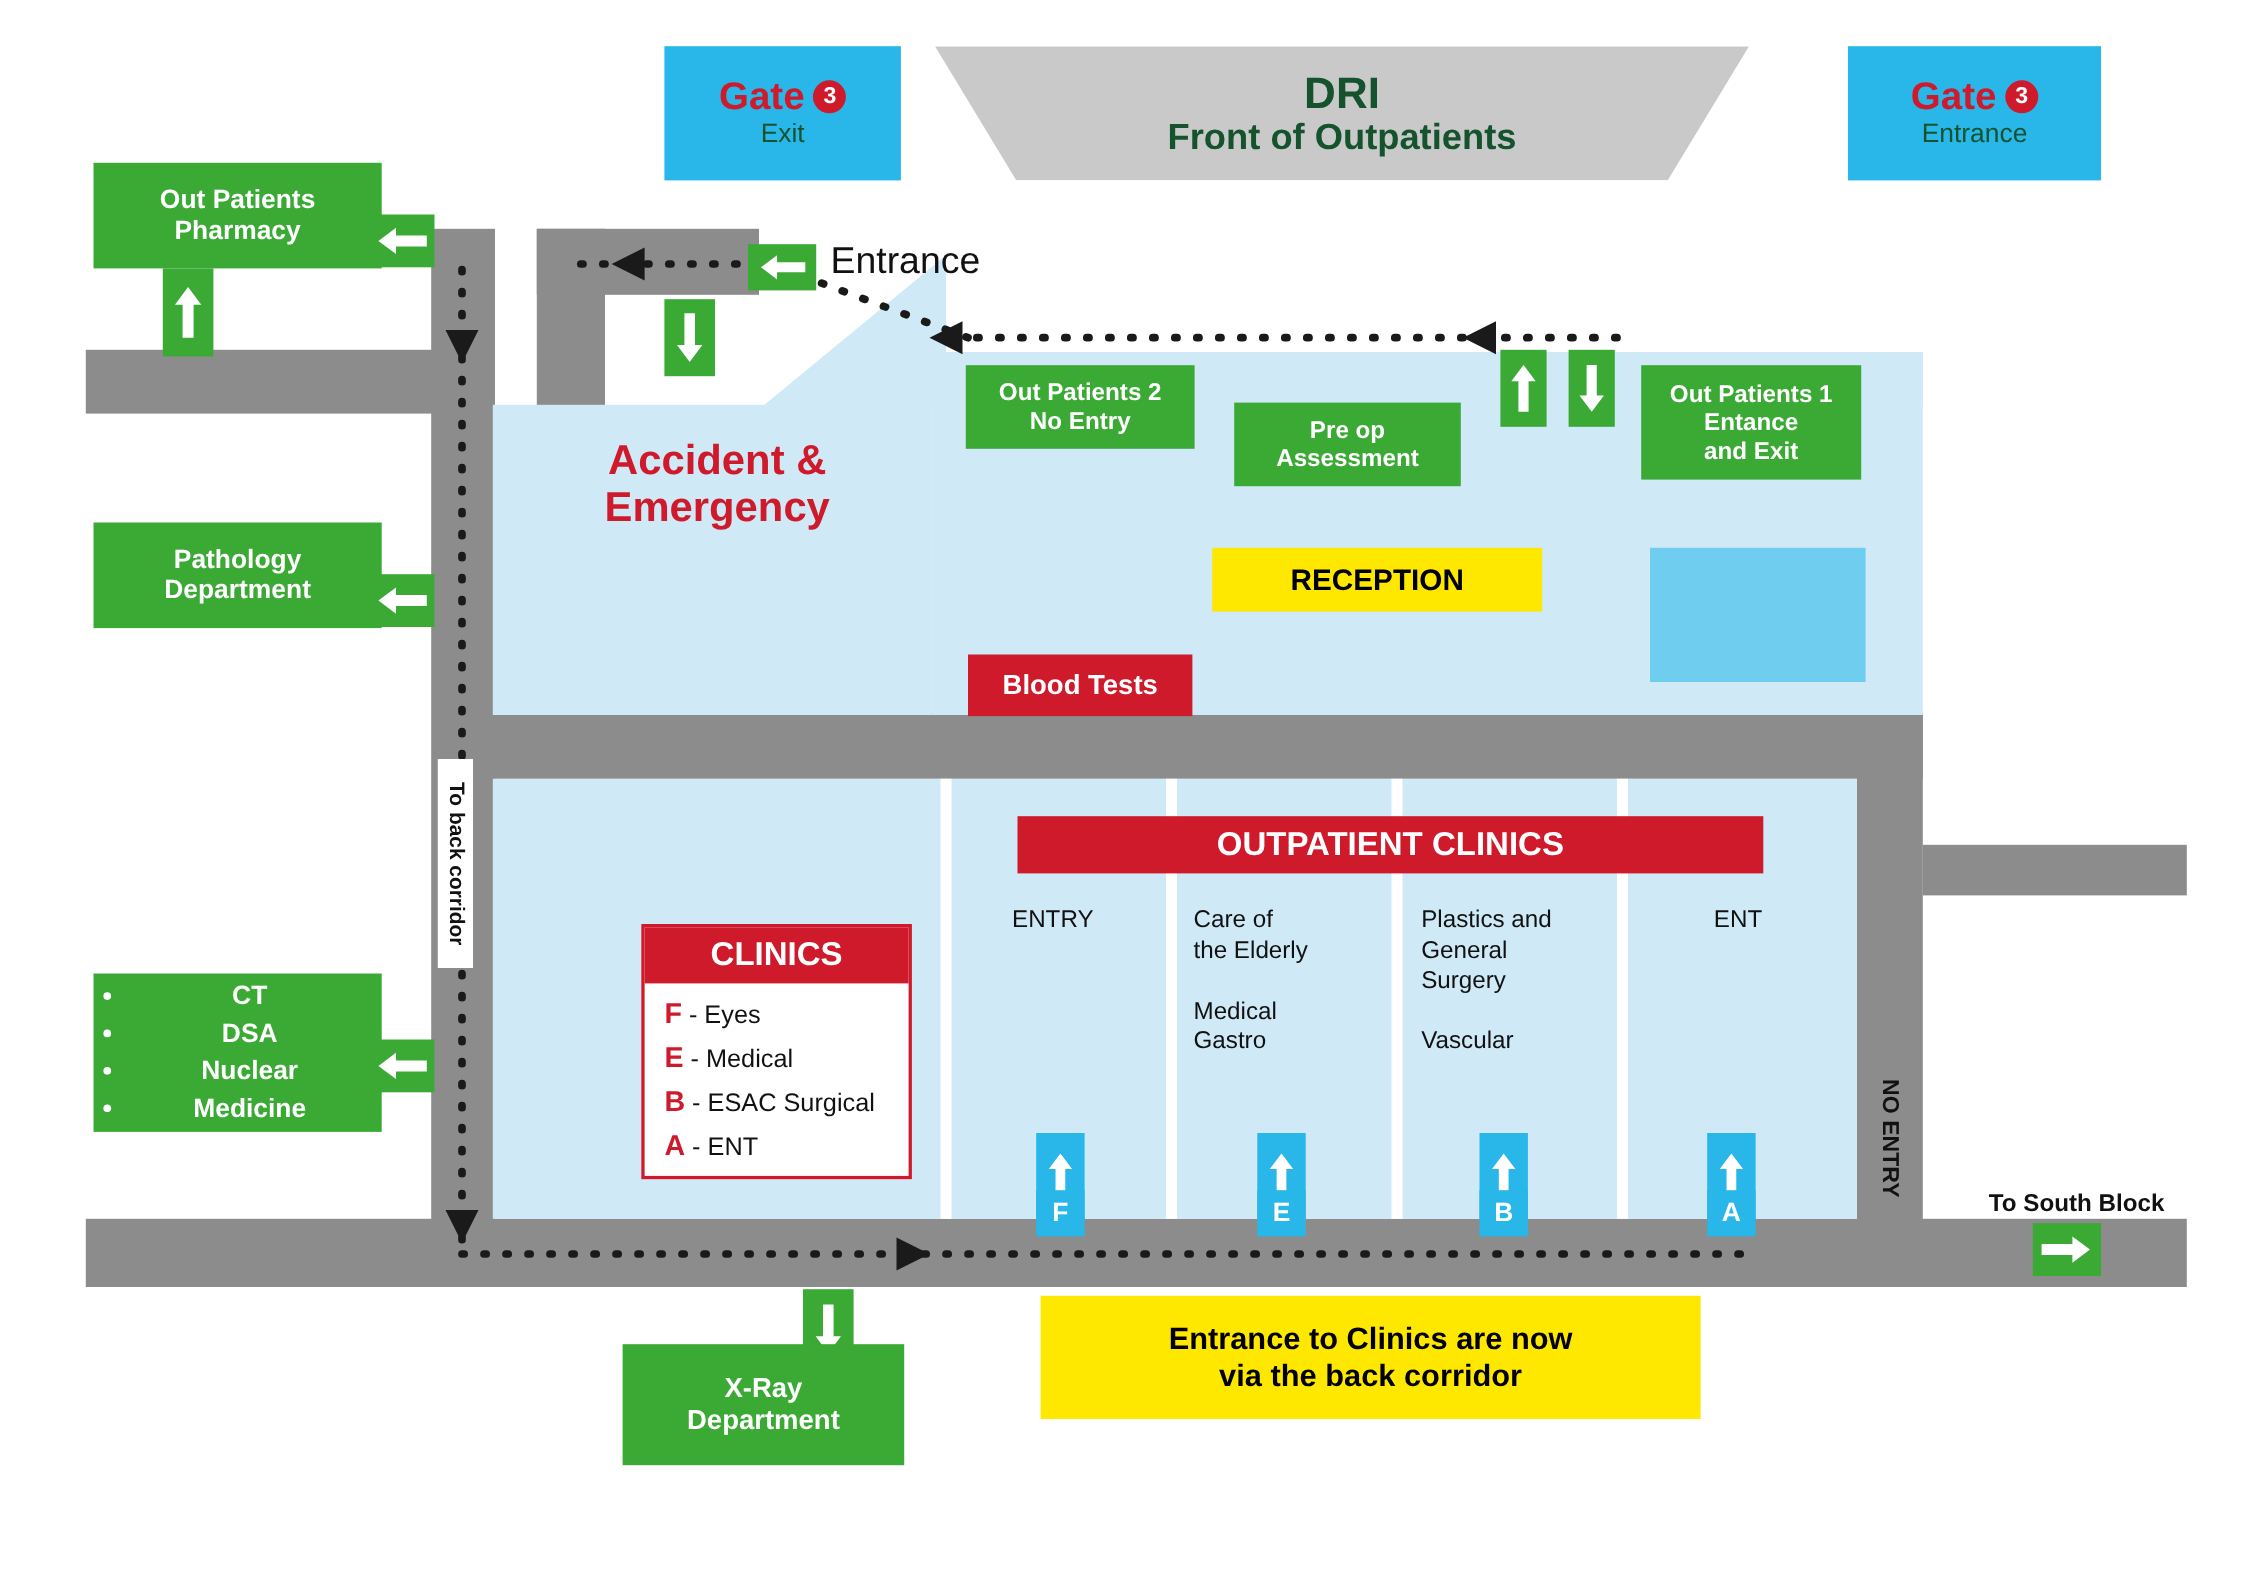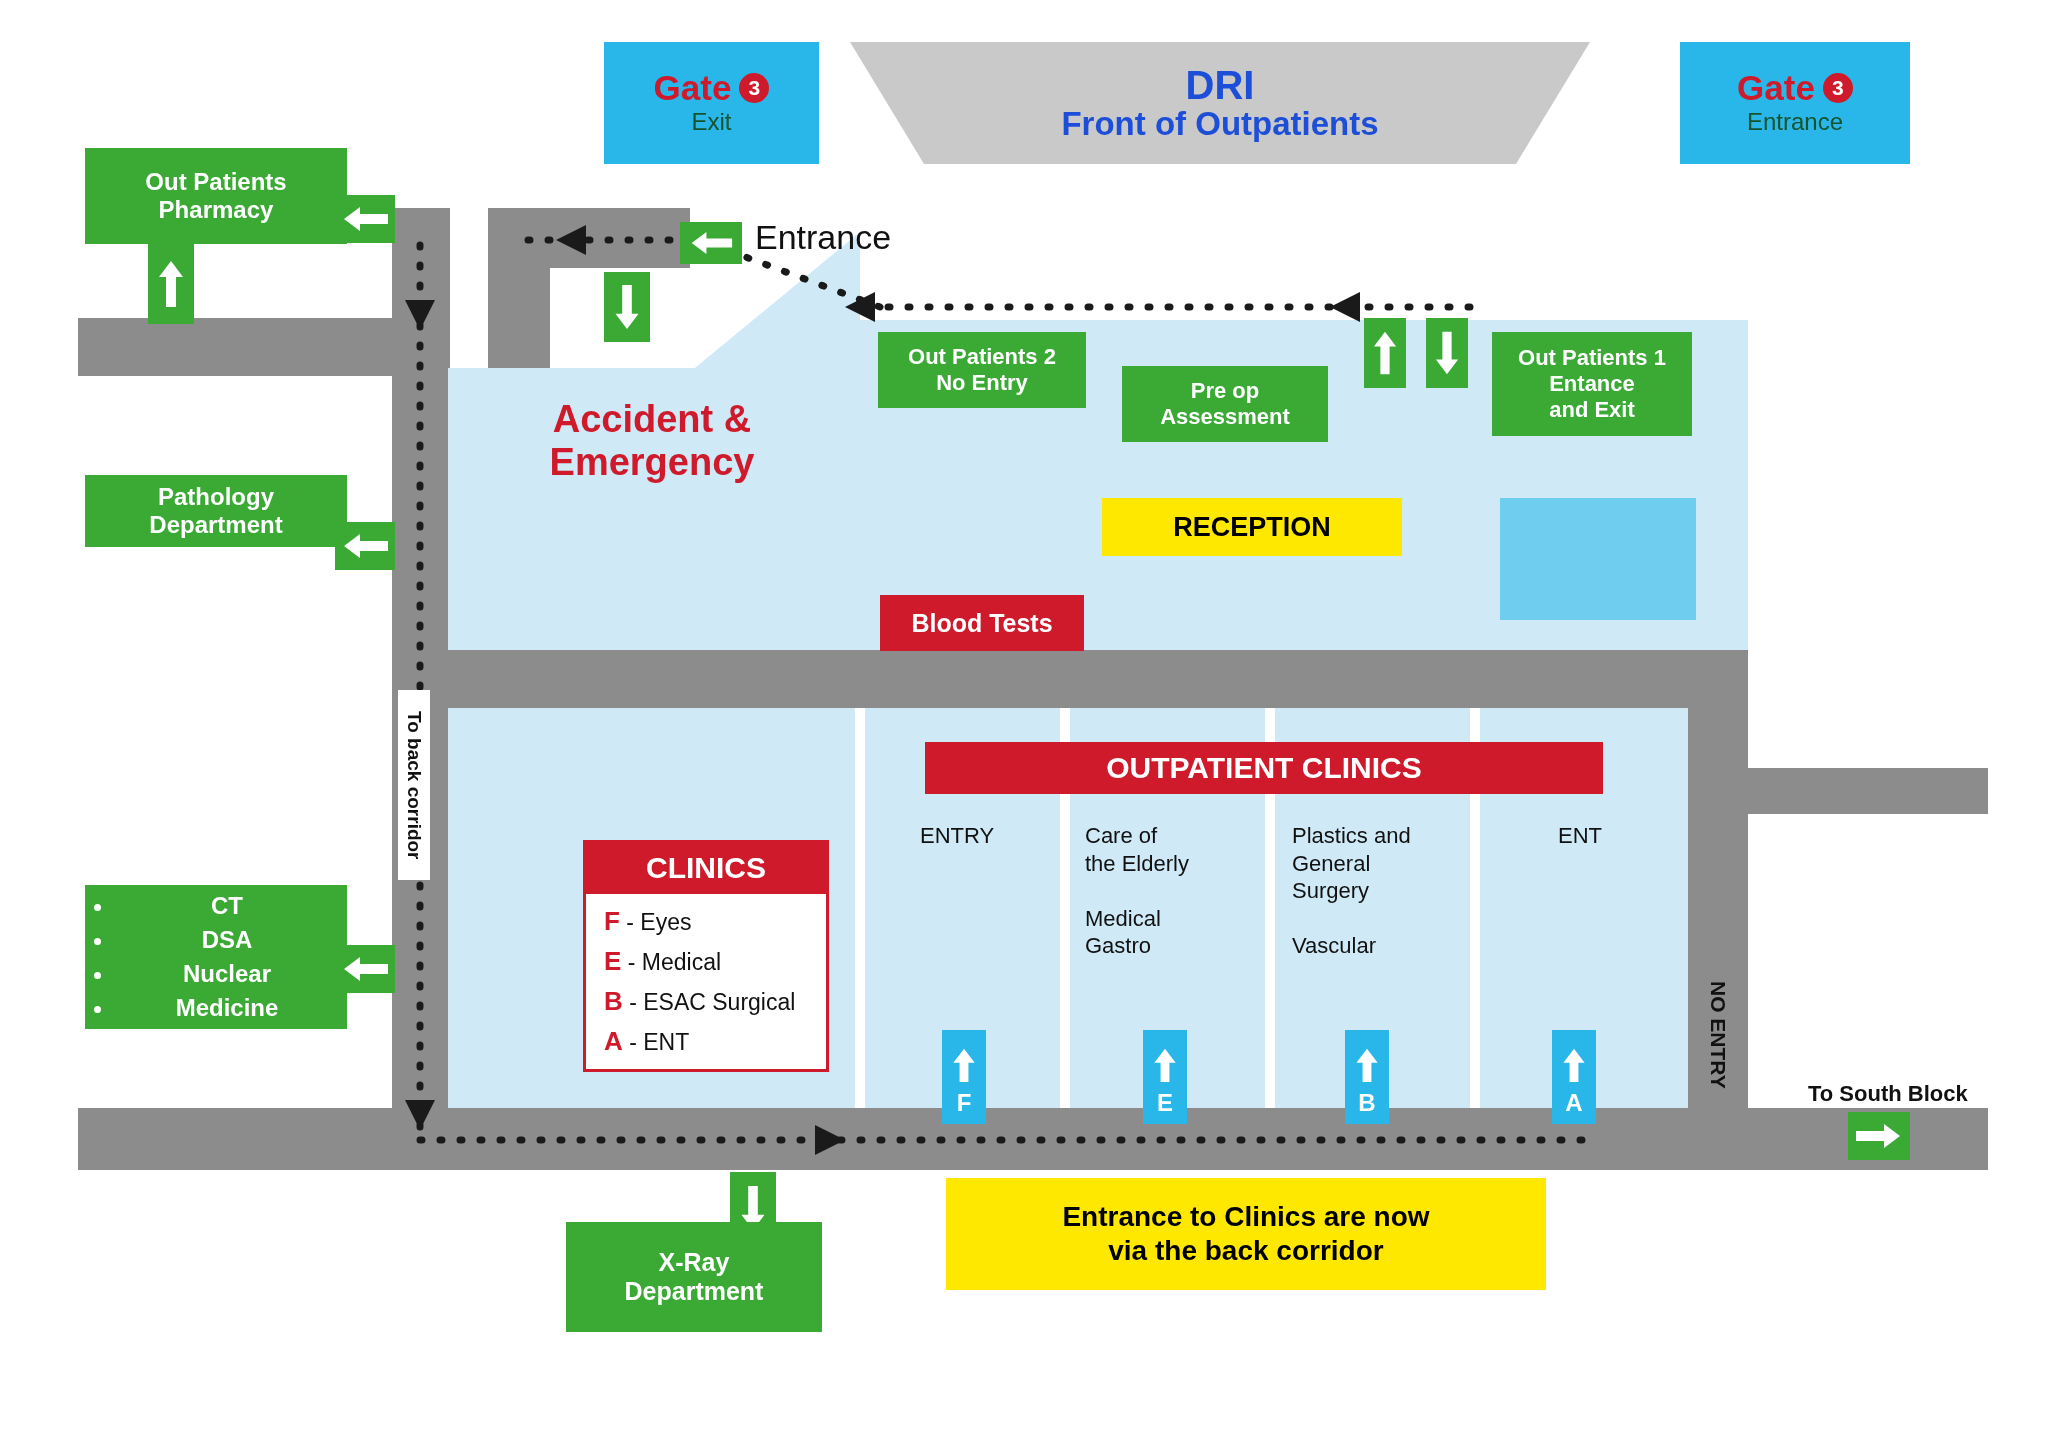--- a/index.html
+++ b/index.html
@@ -92,21 +92,21 @@
   .cyan-banner .gate-sub {
     font-weight: normal;
     font-size: 24px;
     color: #14532d;
     margin-top: 3px;
   }
 
   
   .dri-head {
     background: #c9c9c9;
-    color: #1d4ed8;
+    color: #14532d;
     display: flex;
     flex-direction: column;
     align-items: center;
     justify-content: center;
     clip-path: polygon(0 0, 100% 0, 90% 100%, 10% 100%);
     text-align: center;
   }
   .dri-head .t1 { font-size: 40px; font-weight: bold; line-height: 1.05; }
   .dri-head .t2 { font-size: 33px; font-weight: bold; line-height: 1.1; }
 
@@ -302,21 +302,21 @@
       <polygon points="13,3 25,19 18,19 18,49 8,49 8,19 1,19" fill="#ffffff"></polygon>
     </svg>
   </div>
 
   <div class="abs arrow-box arr-green" style="left:335px; top:195px; width:60px; height:48px;">
     <svg width="48" height="26" viewBox="0 0 48 26">
       <polygon points="3,13 19,1 19,8 47,8 47,18 19,18 19,25" fill="#ffffff"></polygon>
     </svg>
   </div>
 
-  <div class="abs green-sign" style="left:85px; top:475px; width:262px; height:72px; font-size:24px;">
+  <div class="abs green-sign" style="left:85px; top:475px; width:262px; height:96px; font-size:24px;">
     <span style="white-space:pre-line;">Pathology
 Department</span>
   </div>
   <div class="abs arrow-box arr-green" style="left:335px; top:522px; width:60px; height:48px;">
     <svg width="48" height="26" viewBox="0 0 48 26">
       <polygon points="3,13 19,1 19,8 47,8 47,18 19,18 19,25" fill="#ffffff"></polygon>
     </svg>
   </div>
 
   <div class="abs green-sign" style="left:85px; top:885px; width:262px; height:144px;">

